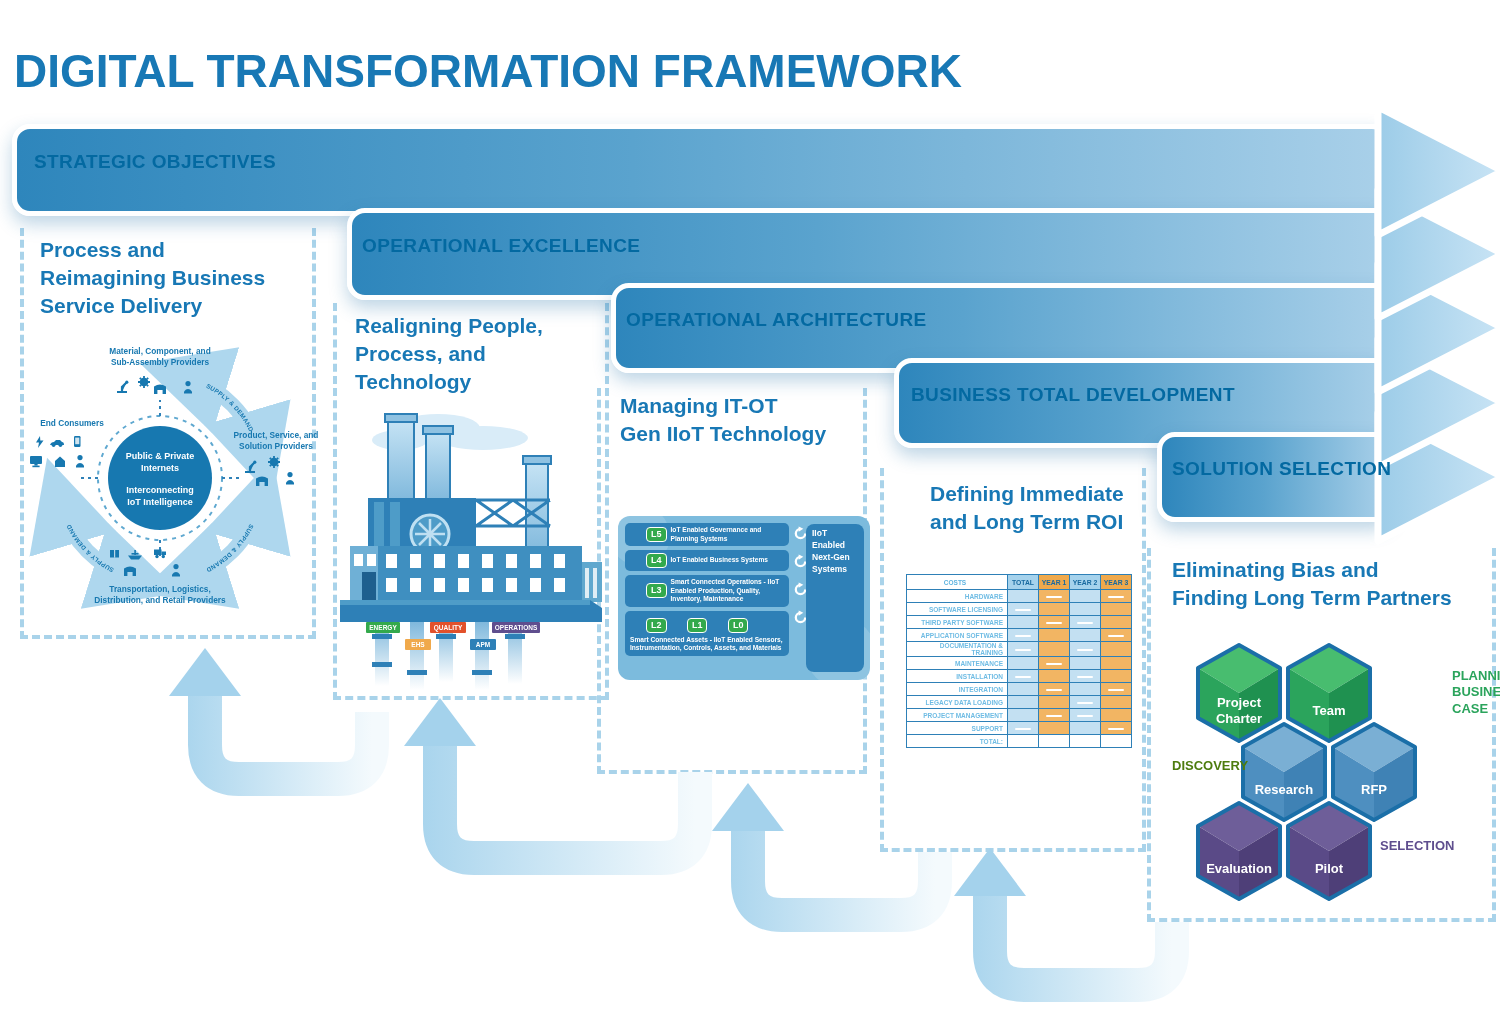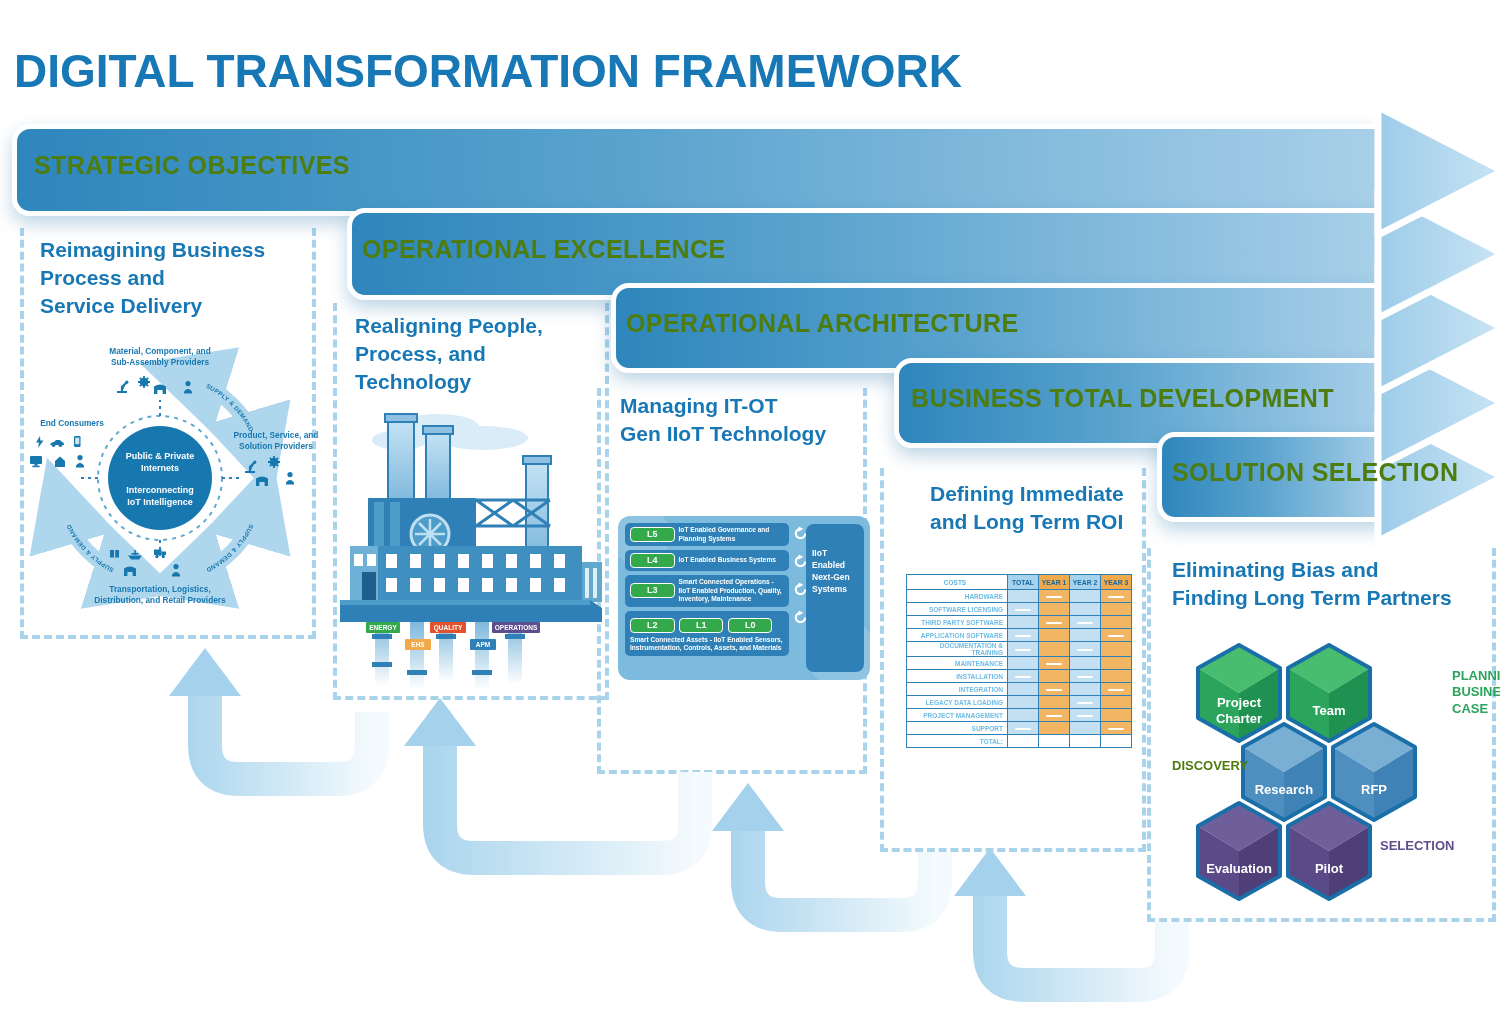--- a/index.html
+++ b/index.html
@@ -8,42 +8,42 @@
   .abs{position:absolute;}
 
   
   #page-title{left:14px;top:36px;font-size:46px;font-weight:bold;letter-spacing:0px;
               color:#1878B5;white-space:nowrap;margin-top:8px;}
 
   
   .banner{border:5px solid #fff;border-radius:18px;
           background:linear-gradient(90deg,#2E86BC 0%,#5AA3CE 45%,#A9D0E9 100%);
           box-shadow:0 8px 18px rgba(23,105,160,.28);}
-  .banner-label{color:#4d7c0f;font-size:25px;font-weight:bold;letter-spacing:.4px;
+  .banner-label{color:#0369a1;font-size:19px;font-weight:bold;letter-spacing:.4px;
                 white-space:nowrap;z-index:40;}
   .bhead{overflow:visible;}
 
   
   .dashbox{border:4px dashed #A9D3EA;border-top:none;z-index:2;}
 
   
   .sec-h{color:#1878B5;font-size:21px;font-weight:bold;line-height:1.33;z-index:6;}
 
   
   #stack{left:618px;top:516px;width:252px;height:164px;background:#7CBBDD;border-radius:12px;
          z-index:6;}
   #stack .rows{position:absolute;left:7px;top:7px;width:164px;}
   .srow{background:#2E80B7;border-radius:5px;padding:3px 5px;margin-bottom:4px;
         display:flex;align-items:center;gap:4px;}
   .srow.block{display:block;}
   .badge{display:inline-block;background:#33A94C;border:1.5px solid #fff;border-radius:4px;
-         color:#fff;font-size:9px;font-weight:bold;padding:2px 16px;line-height:1;}
+         color:#fff;font-size:9px;font-weight:bold;padding:2px 4px;line-height:1;margin-left:16px;}
   .srow-text{color:#fff;font-size:6.6px;font-weight:bold;line-height:1.3;}
   #stack-right{position:absolute;right:6px;top:8px;bottom:8px;width:58px;background:#2E80B7;
-               border-radius:8px;padding:24px 6px;box-sizing:border-box;
+               border-radius:8px;padding:4px 6px;box-sizing:border-box;
                color:#fff;font-size:8.5px;font-weight:bold;line-height:1.4;}
   .sync-col{position:absolute;left:172px;top:10px;width:20px;display:flex;flex-direction:column;
             gap:13px;align-items:center;}
   .wm{position:absolute;border-radius:50%;background:#fff;opacity:.14;}
 
   
   #roi-table{left:906px;top:574px;z-index:6;border-collapse:collapse;table-layout:fixed;}
   #roi-table td,#roi-table th{border:1.8px solid #2E80B7;height:12px;padding:0;
         font-size:6.5px;font-weight:bold;overflow:hidden;}
   #roi-table .rlabel{width:96px;color:#6FBCE4;text-align:right;padding-right:4px;background:#fff;}
@@ -107,22 +107,22 @@
   <div class="abs banner-label" style="left:911px;top:384px;">BUSINESS TOTAL DEVELOPMENT</div>
   <div class="abs banner-label" style="left:1172px;top:458px;">SOLUTION SELECTION</div>
 
   <div class="abs dashbox" style="left:20px;top:228px;width:288px;height:407px;"></div>
   <div class="abs dashbox" style="left:333px;top:303px;width:268px;height:393px;"></div>
   <div class="abs dashbox" style="left:597px;top:388px;width:262px;height:382px;"></div>
   <div class="abs dashbox" style="left:880px;top:468px;width:258px;height:380px;"></div>
   <div class="abs dashbox" style="left:1147px;top:548px;width:341px;height:370px;"></div>
 
   <div class="abs sec-h" style="left:40px;top:236px;">
+    <div>Process and</div>
     <div>Reimagining Business</div>
-    <div>Process and</div>
     <div>Service Delivery</div>
   </div>
   <div class="abs sec-h" style="left:355px;top:312px;">
     <div>Realigning People,</div>
     <div>Process, and</div>
     <div>Technology</div>
   </div>
   <div class="abs sec-h" style="left:620px;top:392px;">
     <div>Managing IT-OT</div>
     <div>Gen IIoT Technology</div>

